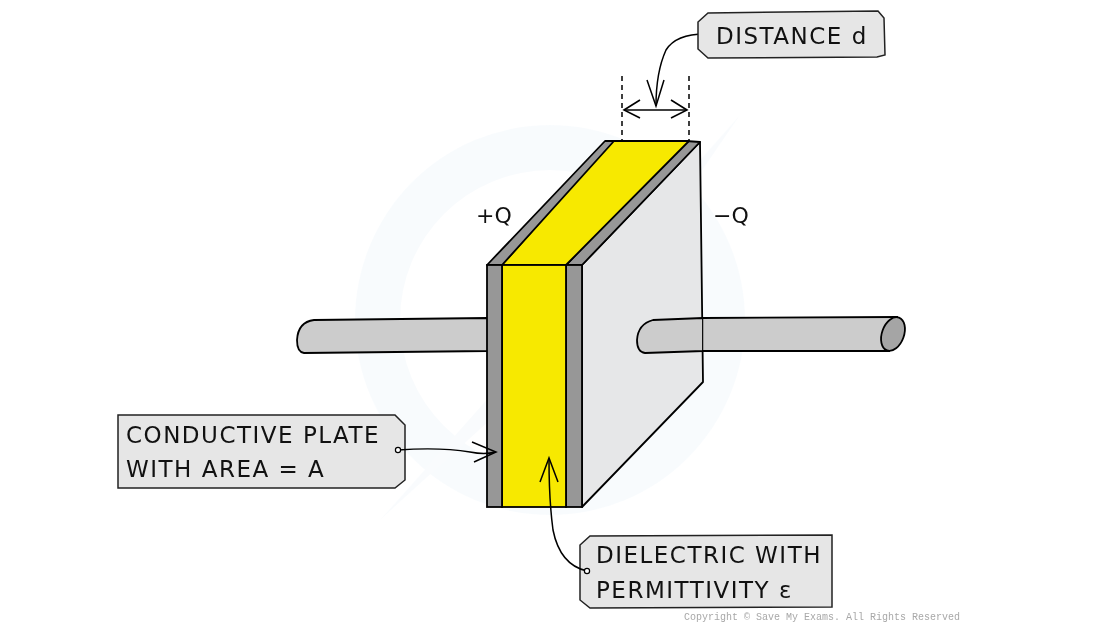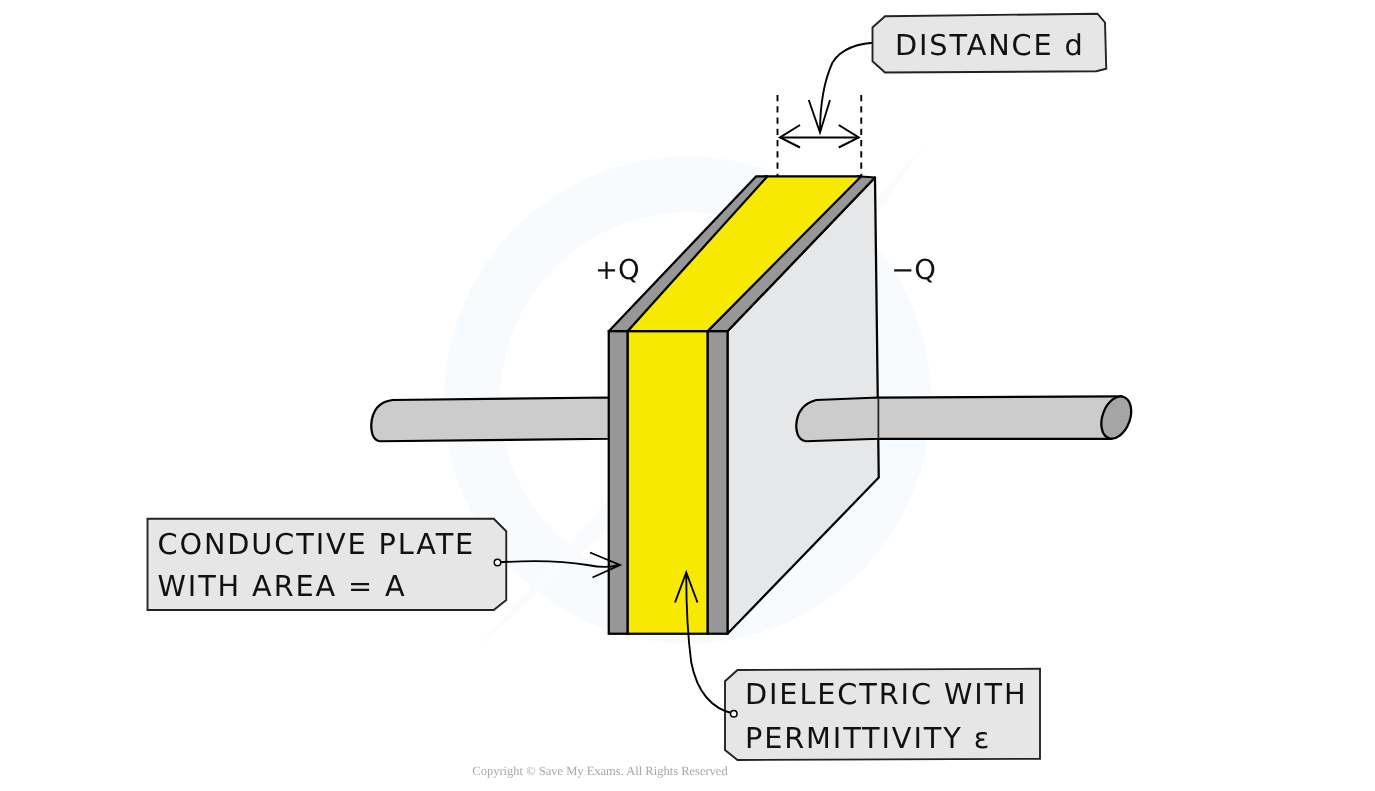--- a/index.html
+++ b/index.html
@@ -1,22 +1,22 @@
 <!DOCTYPE html>
 <html><head>
 <meta charset="utf-8">
 <style>
   html, body { margin: 0; padding: 0; background: #ffffff; }
   body { width: 1100px; height: 633px; position: relative; overflow: hidden;
          font-family: "DejaVu Sans", sans-serif; }
   #stage { position: absolute; left: 0; top: 0; width: 1100px; height: 633px; }
   .lbl { font-family: "DejaVu Sans", sans-serif; font-size: 23px; fill: #111; letter-spacing: 1.5px; }
   .charge { font-family: "DejaVu Sans", sans-serif; font-size: 22px; fill: #111; }
-  .copyright { position: absolute; left: 0; width: 960px; top: 612px; text-align: center;
-               font-family: Liberation Serif, serif; font-size: 10px; color: #a8a8a8; }
+  .copyright { position: absolute; left: 0; width: 960px; top: 612px; text-align: right;
+               font-family: Liberation Mono, monospace; font-size: 10px; color: #a8a8a8; }
 </style>
 </head>
 <body>
 
 <svg id="stage" width="1100" height="633" viewBox="0 0 1100 633" xmlns="http://www.w3.org/2000/svg">
 
   <g opacity="0.5">
     <circle cx="550" cy="320" r="195" fill="#f3f8fc"></circle>
     <circle cx="550" cy="320" r="150" fill="#ffffff"></circle>
     <polygon points="380,520 740,115 600,320" fill="#f5f9fc"></polygon>

